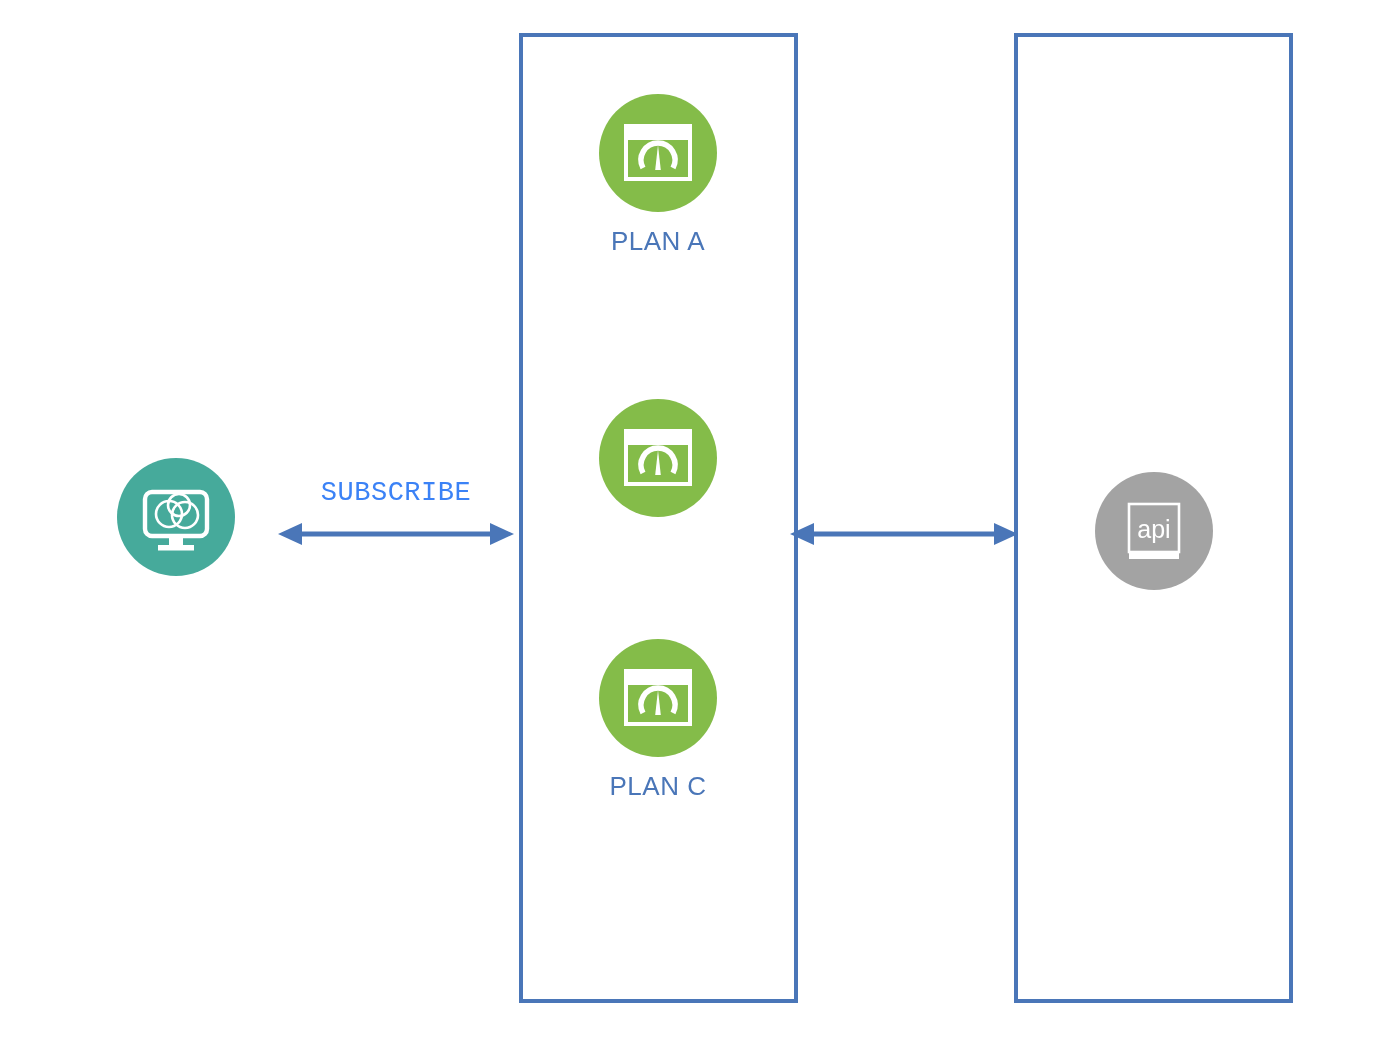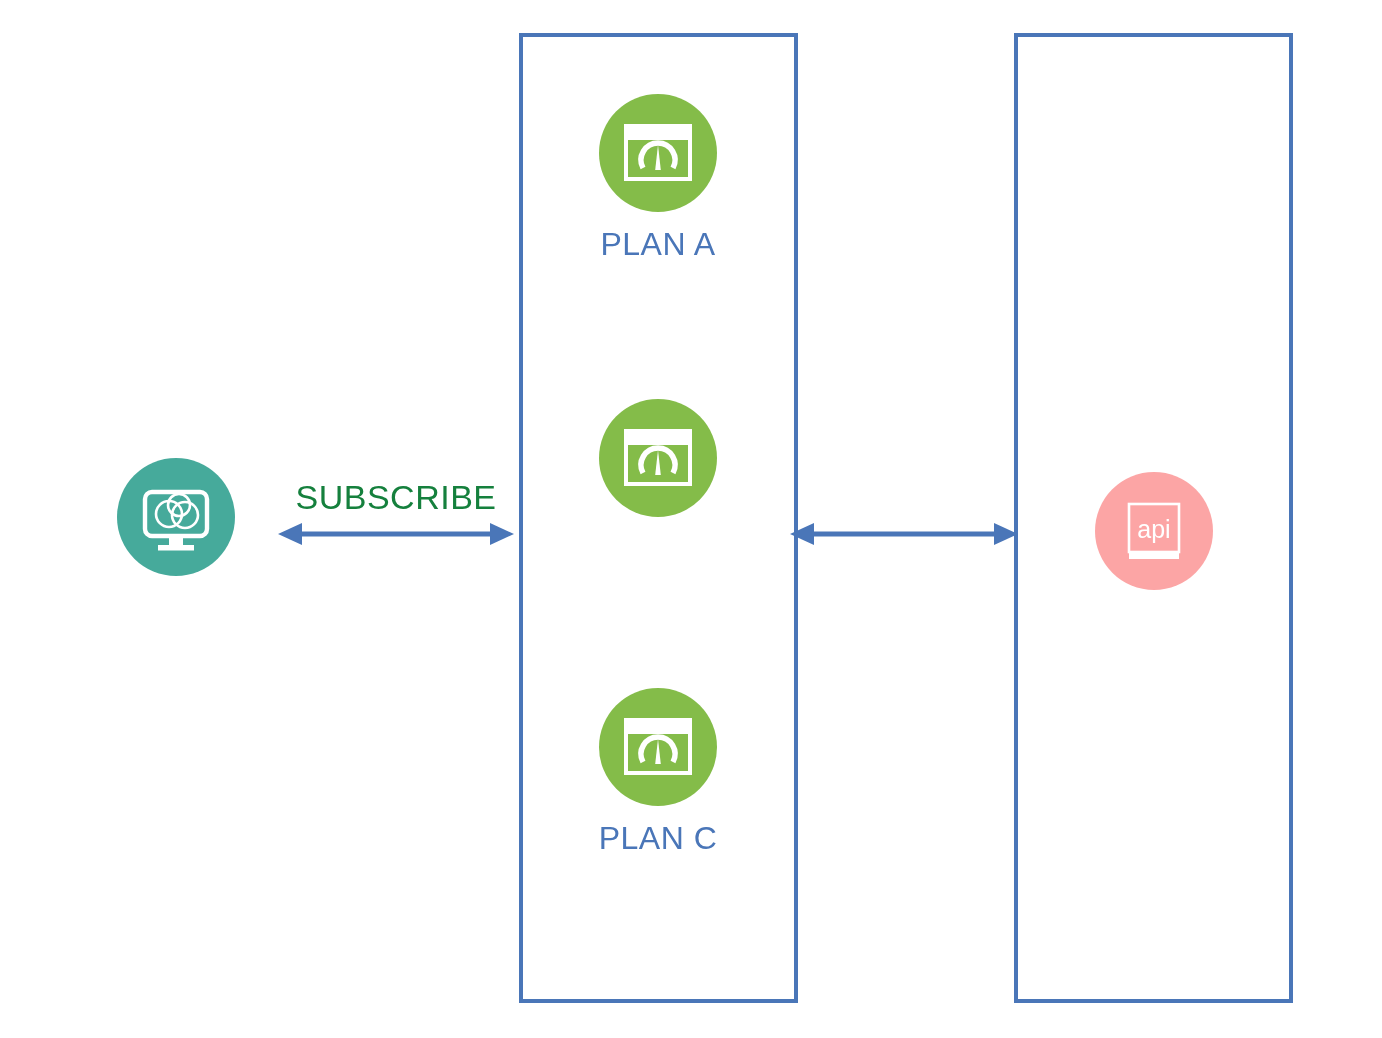--- a/index.html
+++ b/index.html
@@ -34,56 +34,56 @@
     text-align: center;
   }
   .circle {
     position: relative;
     border-radius: 50%;
     margin: 0 auto;
     display: block;
   }
   .node-label {
     margin-top: 14px;
-    font-size: 32px;
+    font-size: 26px;
     letter-spacing: 0.5px;
     color: #4a76b8;
     white-space: nowrap;
     font-family: "Liberation Sans", sans-serif;
   }
 
   
   #application-node { left: 46px; top: 458px; width: 260px; }
   #application-node .circle { width: 118px; height: 118px; background: #46aa9b; }
 
   
   .plan-node { width: 260px; left: 528px; }
   .plan-node .circle { width: 118px; height: 118px; background: #84bc49; }
   #plan-node-a { top: 94px; }
   #plan-node-b { top: 399px; }
-  #plan-node-c { top: 688px; }
+  #plan-node-c { top: 639px; }
 
   
   #api-node { left: 1024px; top: 472px; width: 260px; }
-  #api-node .circle { width: 118px; height: 118px; background: #fca5a5; }
+  #api-node .circle { width: 118px; height: 118px; background: #a3a3a3; }
 
   .icon-svg { display: block; width: 100%; height: 100%; }
 
   
   .arrow { position: absolute; }
   #subscribe-arrow { left: 278px; top: 514px; width: 236px; height: 40px; }
   #gateway-arrow   { left: 790px; top: 514px; width: 228px; height: 40px; }
 
   .arrow-label {
     position: absolute;
-    font-size: 34px;
+    font-size: 27px;
     letter-spacing: 0.5px;
-    color: #15803d;
+    color: #3b82f6;
     white-space: nowrap;
-    font-family: Liberation Sans, sans-serif;
+    font-family: Liberation Mono, monospace;
   }
   #subscribe-label { left: 278px; top: 478px; width: 236px; text-align: center; }
 </style>
 </head>
 <body>
 
 <div id="canvas">
 
   <div class="box" id="plans-box"></div>
 

